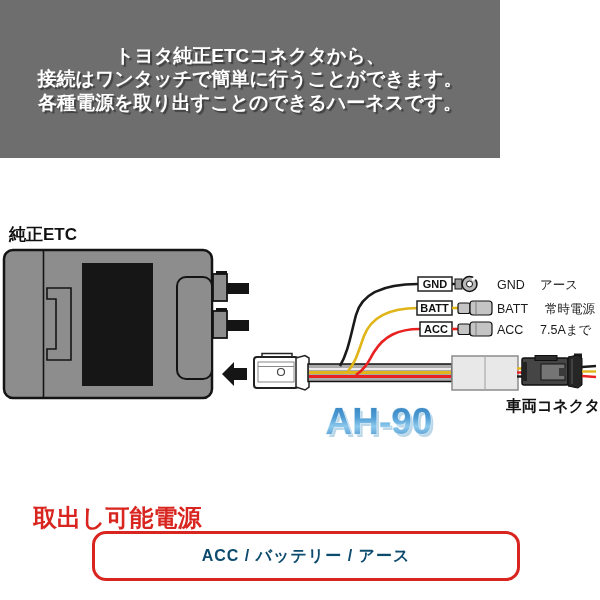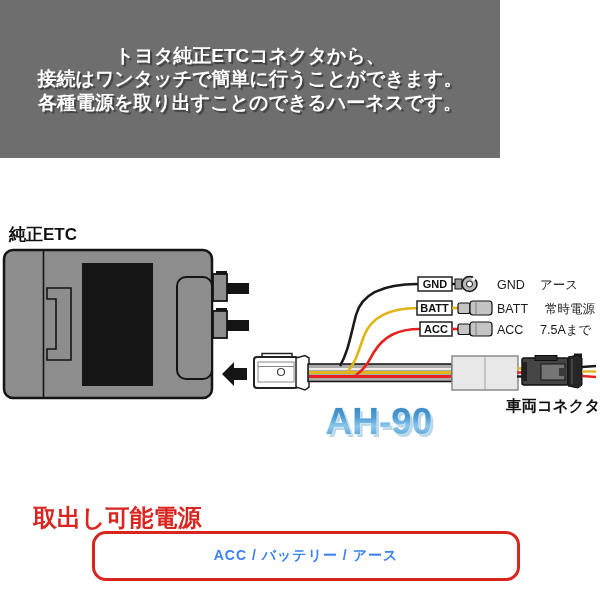--- a/index.html
+++ b/index.html
@@ -15,21 +15,21 @@
   
   .diagram{position:absolute;top:158px;left:0;width:600px;height:300px;}
   .diagram text{font-family:"Liberation Sans", sans-serif;}
 
   
   .footer-heading{position:absolute;left:33px;top:502px;font-size:24px;font-weight:bold;
                   color:#d9251f;white-space:nowrap;}
   .footer-box{position:absolute;left:92px;top:531px;width:428px;height:50px;
               border:3px solid #d9251f;border-radius:14px;box-sizing:border-box;
               display:flex;align-items:center;justify-content:center;}
-  .footer-box span{font-size:14px;font-weight:bold;color:#3b82f6;letter-spacing:1px;white-space:nowrap;text-align:right;}
+  .footer-box span{font-size:16px;font-weight:bold;color:#0c4a6e;letter-spacing:1px;white-space:nowrap;text-align:right;}
 </style>
 </head>
 <body>
 
 <div class="page">
 
   <div class="banner">
     <p>トヨタ純正ETCコネクタから、</p>
     <p>接続はワンタッチで簡単に行うことができます。</p>
     <p>各種電源を取り出すことのできるハーネスです。</p>

